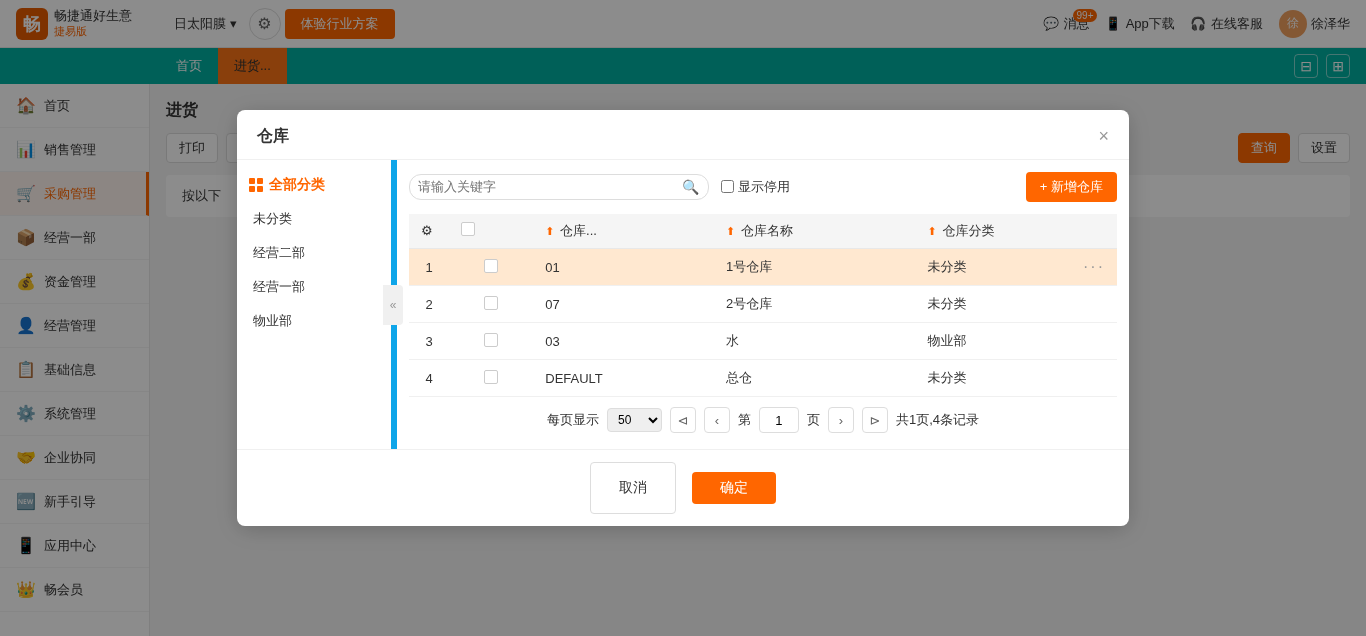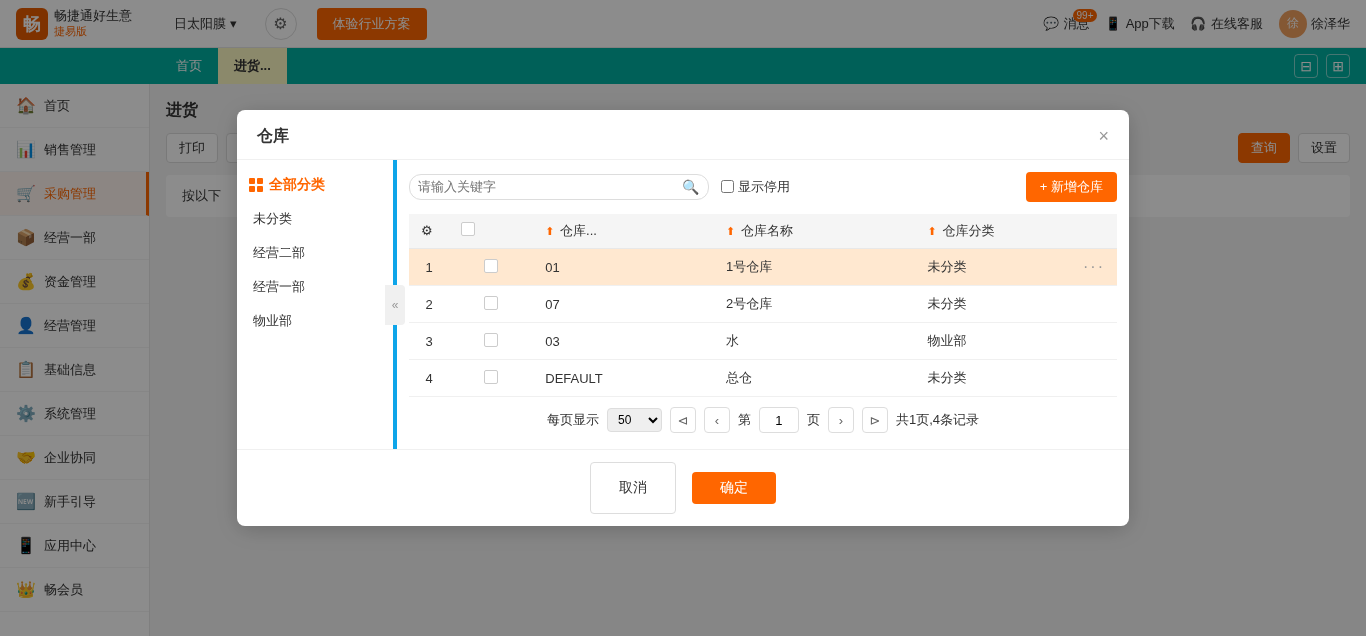--- a/index.html
+++ b/index.html
@@ -32,21 +32,22 @@
       color: #fff;
       font-size: 18px;
       font-weight: bold;
       margin-right: 6px;
     }
     .logo-text { font-size: 13px; color: #333; line-height: 1.2; }
     .logo-sub { font-size: 11px; color: #f60; }
     .header-middle {
       flex: 1;
       display: flex;
-      gap: 20px;
+      align-items: center;
+      gap: 4px;
     }
     .store-selector {
       display: flex;
       align-items: center;
       gap: 4px;
       font-size: 13px;
       color: #333;
       cursor: pointer;
       padding: 4px 8px;
       border-radius: 4px;
@@ -121,23 +122,22 @@
       height: 36px;
       padding: 0 16px;
       display: flex;
       align-items: center;
       font-size: 13px;
       color: #fff;
       cursor: pointer;
       position: relative;
     }
     .nav-tab.active {
-      background: #fef9c3;
-      color: #333;
-      font-weight: bold;
+      background: #f97316;
+      color: #333;
     }
     .nav-bar-actions {
       margin-left: auto;
       display: flex;
       align-items: center;
       gap: 8px;
     }
     .nav-action-btn {
       width: 24px;
       height: 24px;
@@ -263,21 +263,21 @@
     }
     .modal-body {
       display: flex;
       flex: 1;
       overflow: hidden;
     }
 
     
     .category-panel {
       width: 160px;
-      border-right: 4px solid #0ea5e9;
+      border-right: 6px solid #0ea5e9;
       padding: 8px 0;
       flex-shrink: 0;
       position: relative;
     }
     .category-header {
       display: flex;
       align-items: center;
       gap: 6px;
       padding: 8px 12px;
       font-size: 14px;

